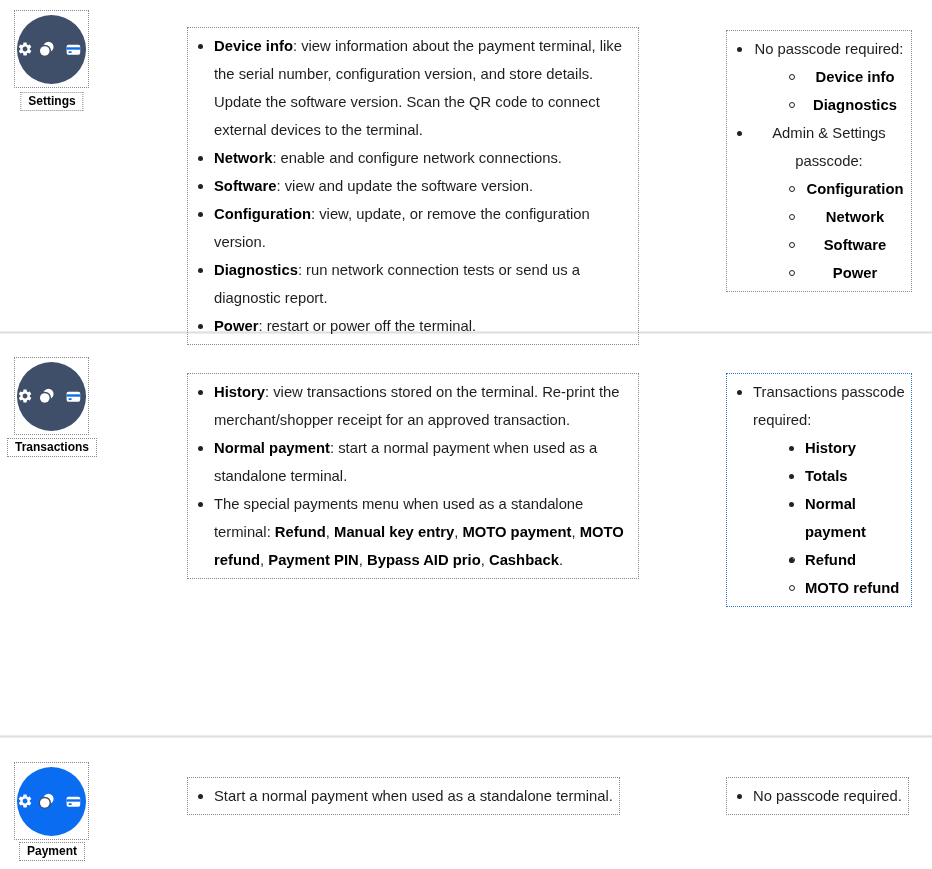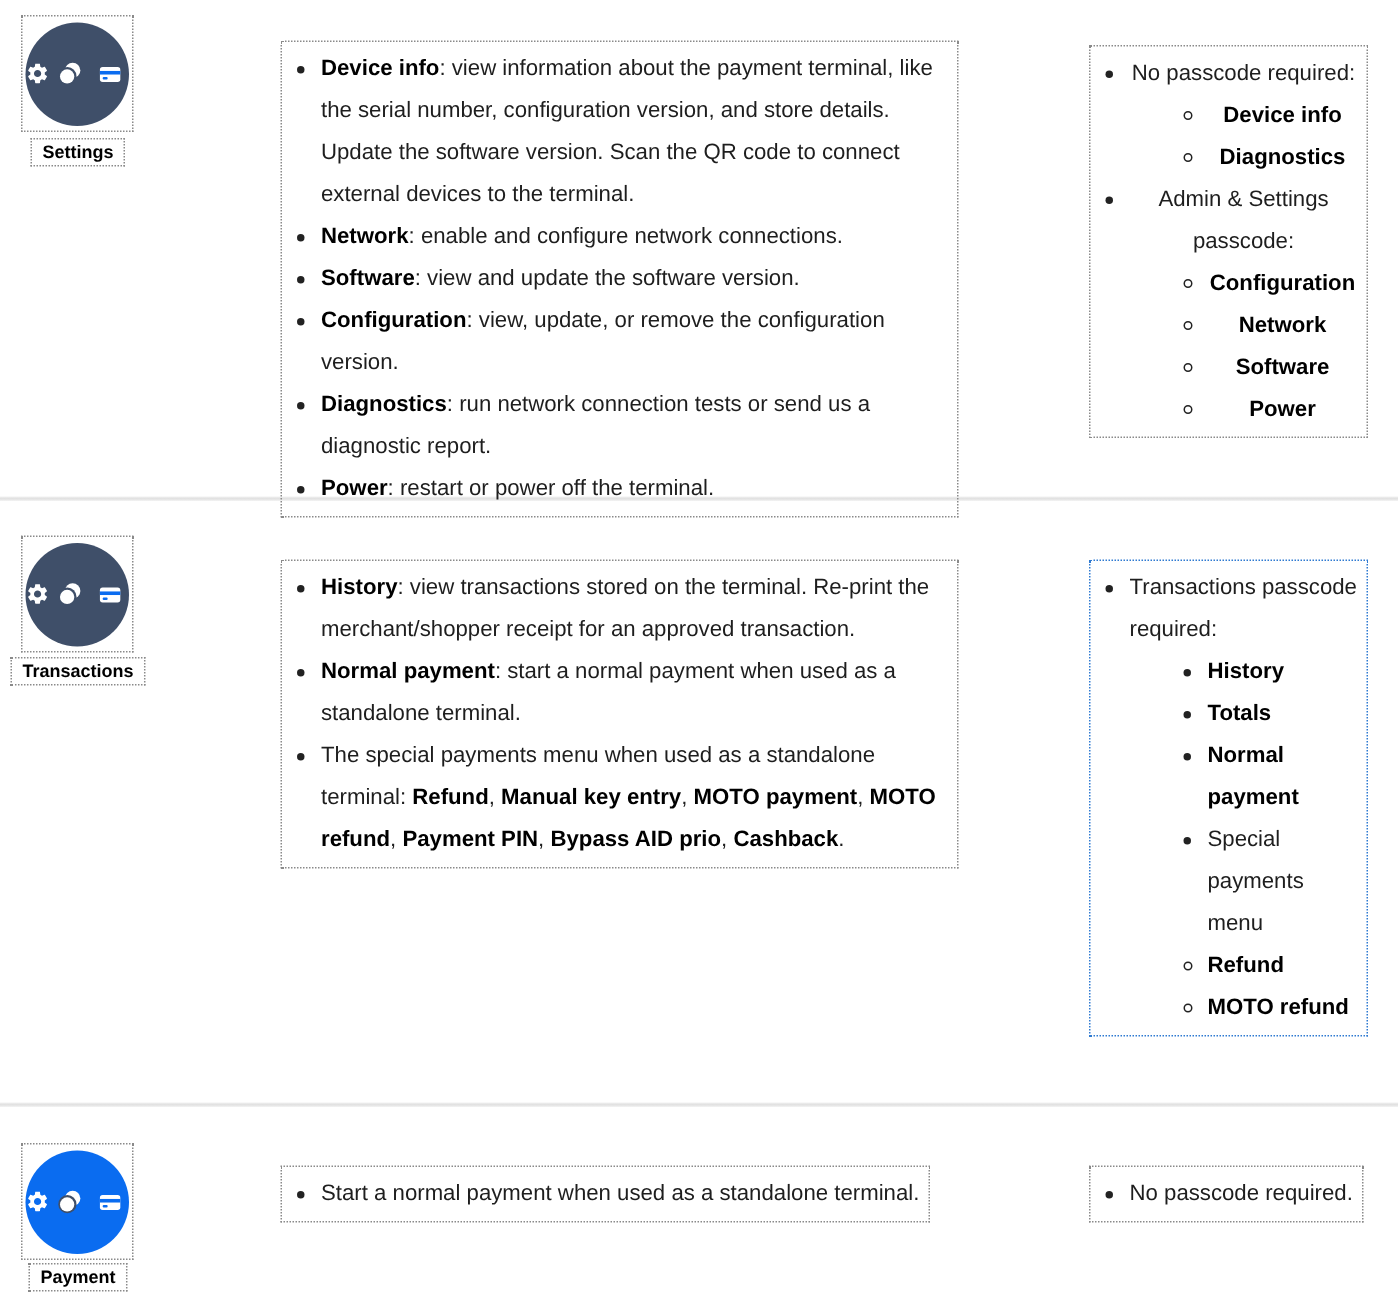--- a/index.html
+++ b/index.html
@@ -194,21 +194,20 @@
           <li class="bullet level2 m-disc">
             <span class="marker"></span>
             <span class="btext"><strong>Totals</strong></span>
           </li>
           <li class="bullet level2 m-disc">
             <span class="marker"></span>
             <span class="btext"><strong>Normal payment</strong></span>
           </li>
           <li class="bullet level2 m-disc">
             <span class="marker"></span>
-            <span class="btext">Special payments menu</span>
           </li>
           <li class="bullet level2 m-circle">
             <span class="marker"></span>
             <span class="btext"><strong>Refund</strong></span>
           </li>
           <li class="bullet level2 m-circle">
             <span class="marker"></span>
             <span class="btext"><strong>MOTO refund</strong></span>
           </li>
         </ul>

